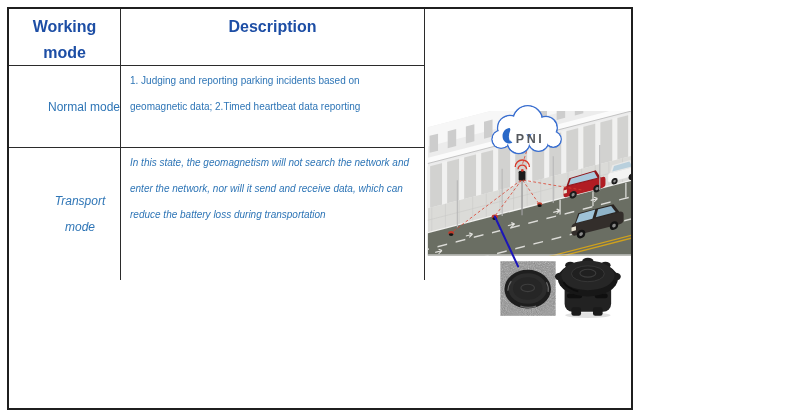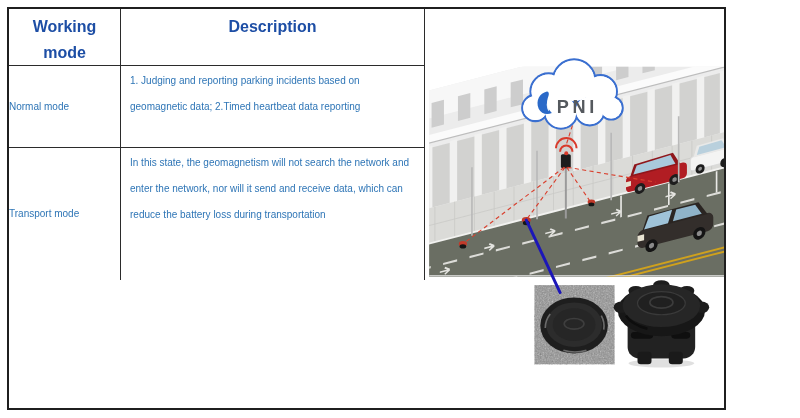--- a/index.html
+++ b/index.html
@@ -1,29 +1,29 @@
 <!DOCTYPE html>
 <html><head>
 <meta charset="utf-8">
 <style>
   * { box-sizing: border-box; margin: 0; padding: 0; }
   html,body { width: 800px; height: 418px; background: #ffffff;
     font-family: "Liberation Sans", sans-serif; overflow: hidden; }
-  .sheet { position: absolute; left: 7px; top: 7px; width: 719px; height: 403px;
+  .sheet { position: absolute; left: 7px; top: 7px; width: 626px; height: 403px;
     border: 2px solid #1f1f1f; display: grid;
     grid-template-columns: 112px 304px 1fr;
     grid-template-rows: 57px 82px 132px 1fr; background:#fff; }
   .cell { border-right: 1px solid #2b2b2b; border-bottom: 1px solid #2b2b2b; }
-  .cell.last-row { border-bottom: none; }
+  .cell.last-row { border-bottom: none; font-style: italic; }
   .th { display:flex; align-items:flex-start; justify-content:center;
     text-align:center; font-weight:bold; font-size:16px; color:#1d4ea5;
     padding-top:5px; line-height:26px; }
   .th .wrapbox { max-width: 82px; }
-  .mode-cell { display:flex; align-items:center; justify-content:flex-start;
-    text-align:center; font-size:10px; color:#2e75b6; line-height:26px; }
+  .mode-cell { display:flex; align-items:center; justify-content:flex-end;
+    text-align:center; font-size:12px; color:#2e75b6; line-height:26px; }
   .mode-cell .wrapbox { max-width: 80px; }
   .desc-cell { font-size:10px; color:#2e75b6; line-height:26px;
     padding:2px 6px 0 9px; text-align:left; }
   .illus-cell { grid-column: 3; grid-row: 1 / 5; border-right:none; border-bottom:none;
     position: relative; text-decoration: underline; }
   .illus-cell svg { position:absolute; inset:0; width:100%; height:100%; }
 </style>
 </head>
 <body>
 

